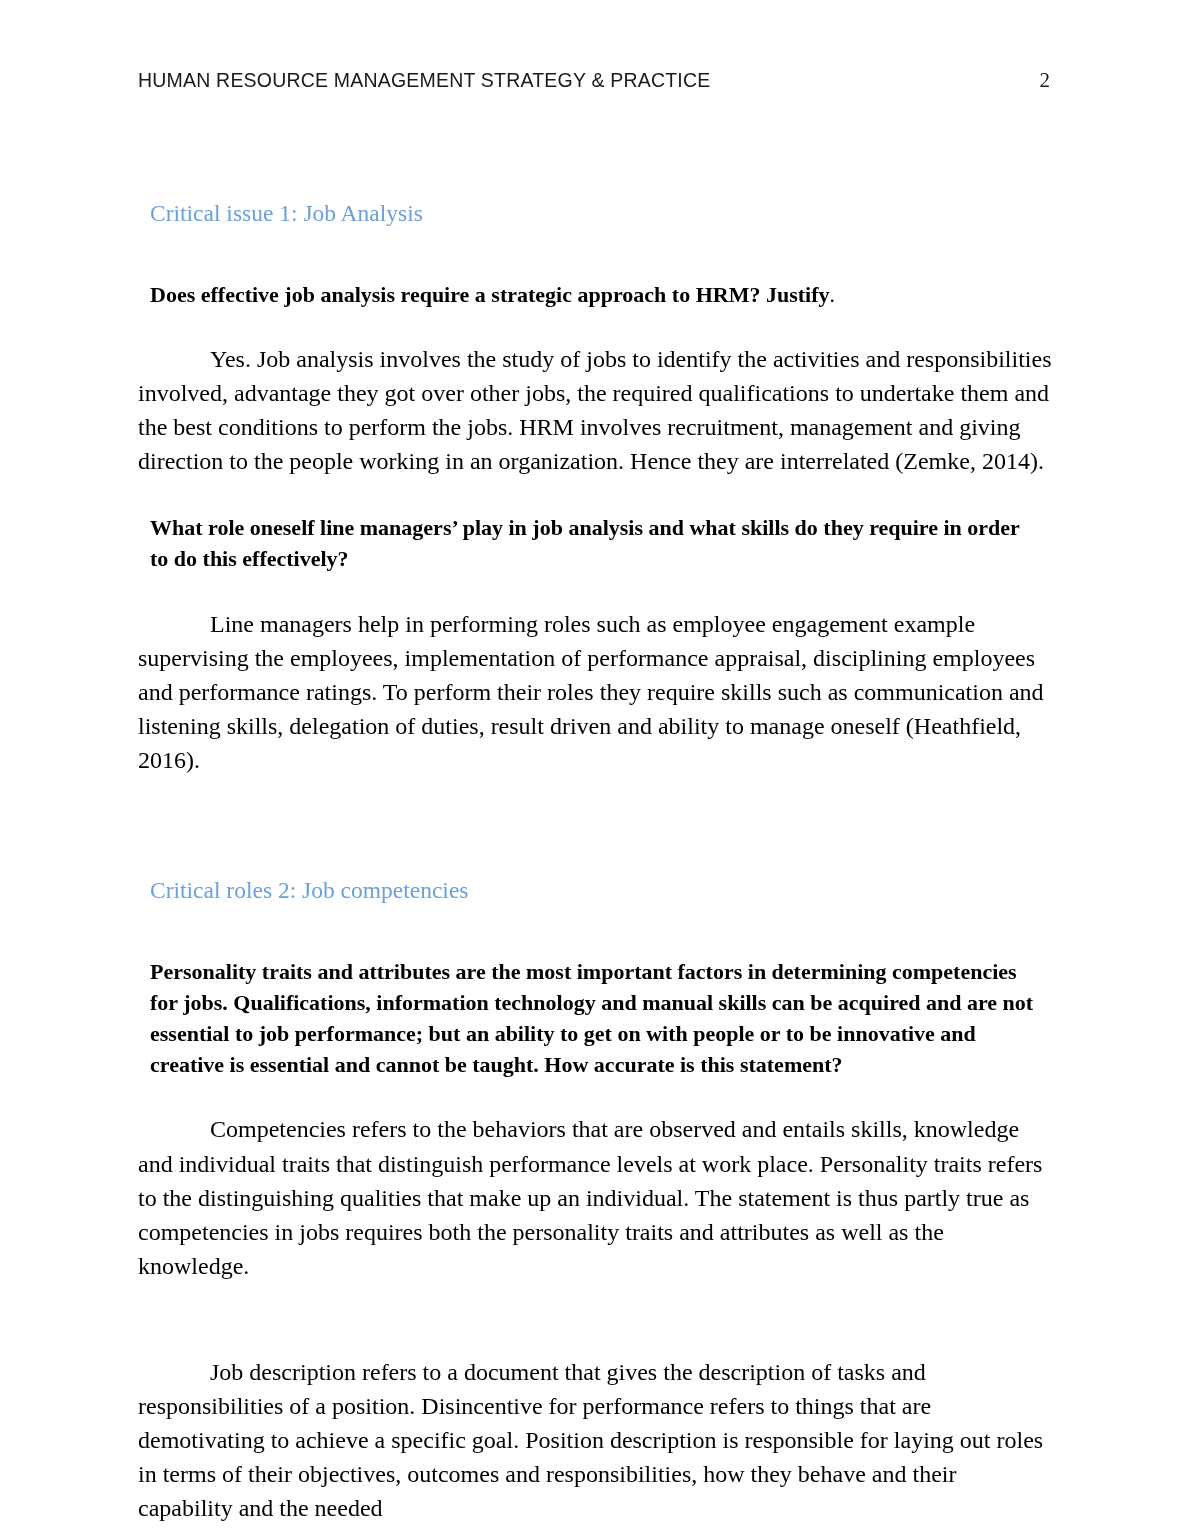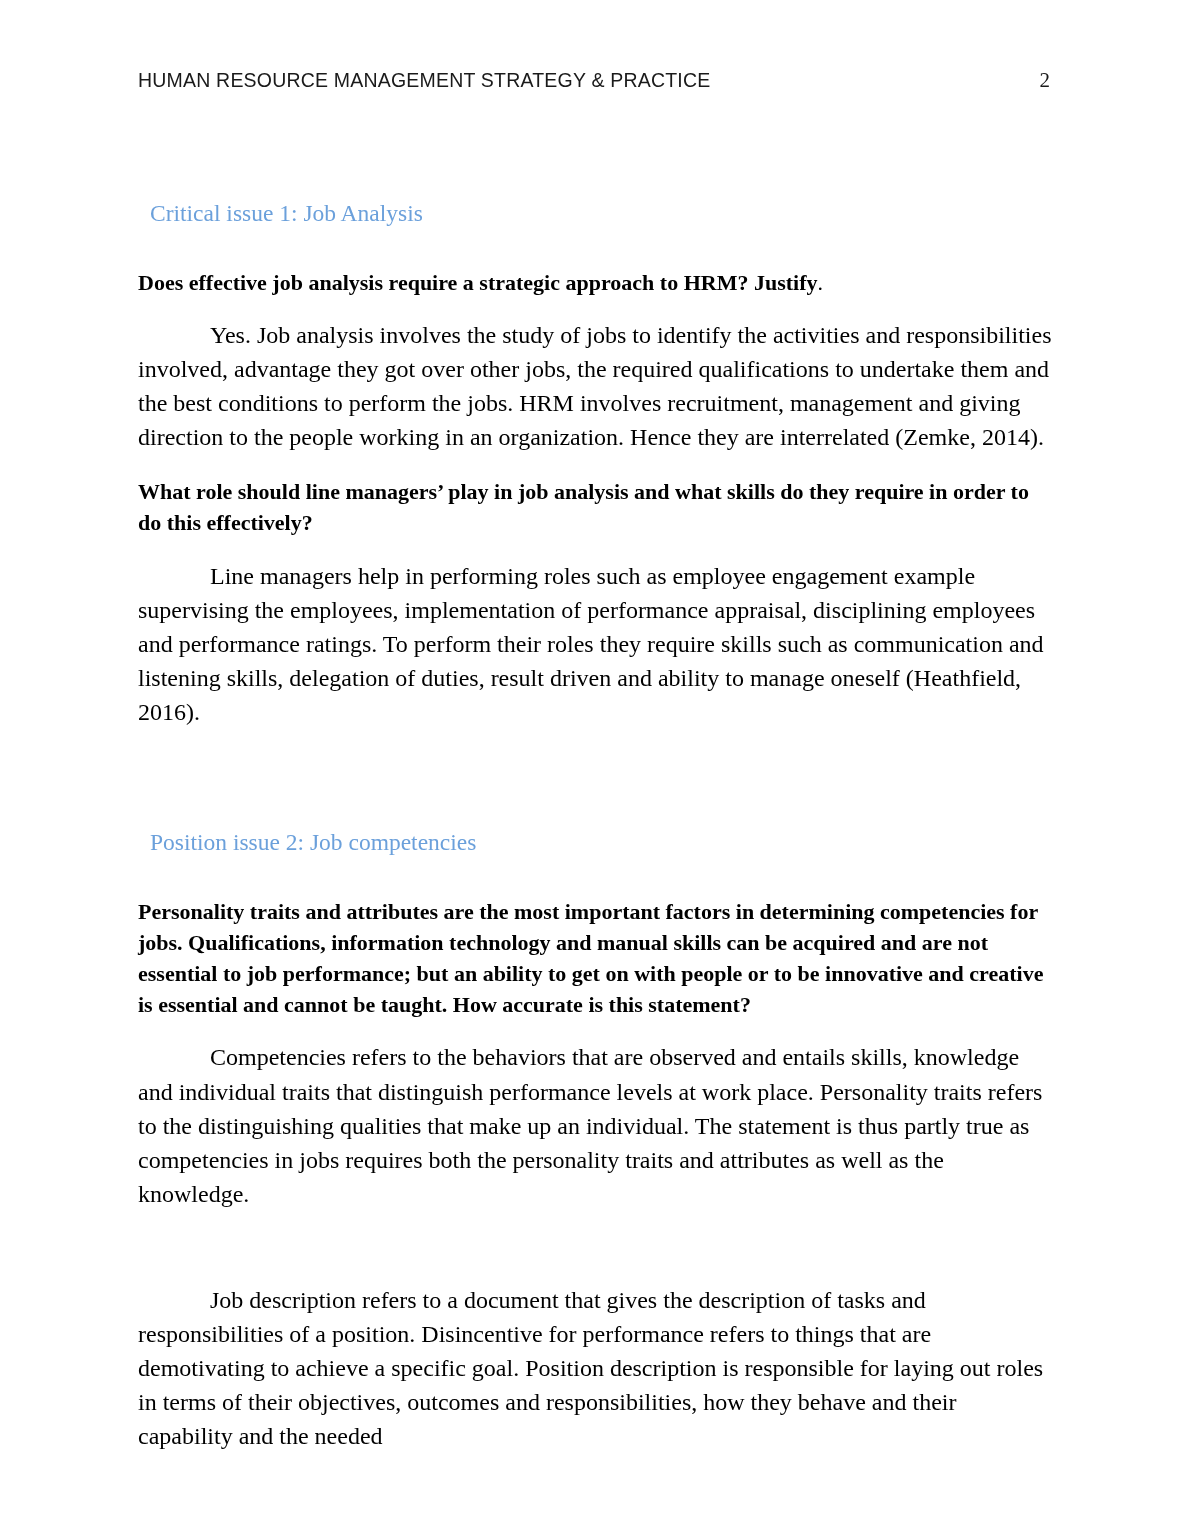--- a/index.html
+++ b/index.html
@@ -67,21 +67,21 @@
     color: #6BA0DB;
     line-height: 1.30;
     margin: 12px;
   }
 
   .bold-question {
     font-family: "Liberation Serif", "DejaVu Serif", serif;
     font-size: 22px;
     font-weight: 700;
     line-height: 1.42;
-    margin: 0;
+    margin: 12px;
     text-align: left;
   }
   .bold-question .plain-tail {
     font-weight: 400;
   }
 
   .body-paragraph {
     font-family: "Liberation Serif", "DejaVu Serif", serif;
     font-size: 24px;
     font-weight: 400;
@@ -115,29 +115,29 @@
     <div class="gap-heading-to-question"></div>
 
     <p class="bold-question"><span>Does effective job analysis require a strategic approach to HRM? Justify</span><span class="plain-tail">.</span></p>
 
     <div class="gap-question-to-para"></div>
 
     <p class="body-paragraph">Yes. Job analysis involves the study of jobs to identify the activities and responsibilities involved, advantage they got over other jobs, the required qualifications to undertake them and the best conditions to perform the jobs. HRM involves recruitment, management and giving direction to the people working in an organization. Hence they are interrelated (Zemke, 2014).</p>
 
     <div class="gap-para-to-question"></div>
 
-    <p class="bold-question">What role should line managers’ play in job analysis and what skills do they require in order to do this effectively?</p>
+    <p class="bold-question">What role oneself line managers’ play in job analysis and what skills do they require in order to do this effectively?</p>
 
     <div class="gap-question-to-para"></div>
 
     <p class="body-paragraph">Line managers help in performing roles such as employee engagement example supervising the employees, implementation of performance appraisal, disciplining employees and performance ratings. To perform their roles they require skills such as communication and listening skills, delegation of duties, result driven and ability to manage oneself (Heathfield, 2016).</p>
 
     <div class="gap-block-large"></div>
 
-    <h2 class="section-heading">Position issue 2: Job competencies</h2>
+    <h2 class="section-heading">Critical roles 2: Job competencies</h2>
 
     <div class="gap-heading-to-question"></div>
 
     <p class="bold-question">Personality traits and attributes are the most important factors in determining competencies for jobs. Qualifications, information technology and manual skills can be acquired and are not essential to job performance; but an ability to get on with people or to be innovative and creative is essential and cannot be taught. How accurate is this statement?</p>
 
     <div class="gap-question-to-para"></div>
 
     <p class="body-paragraph">Competencies refers to the behaviors that are observed and entails skills, knowledge and individual traits that distinguish performance levels at work place. Personality traits refers to the distinguishing qualities that make up an individual. The statement is thus partly true as competencies in jobs requires both the personality traits and attributes as well as the knowledge.</p>
 
     <div class="gap-para-to-heading"></div>

